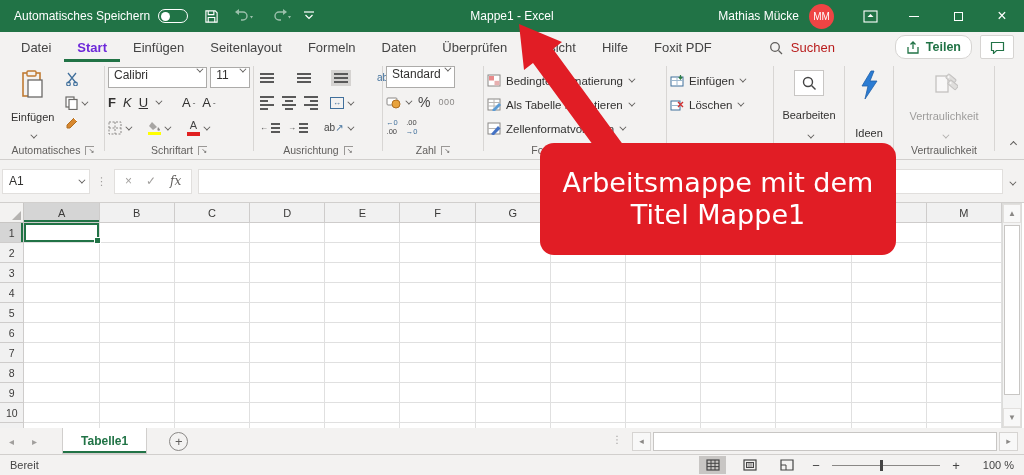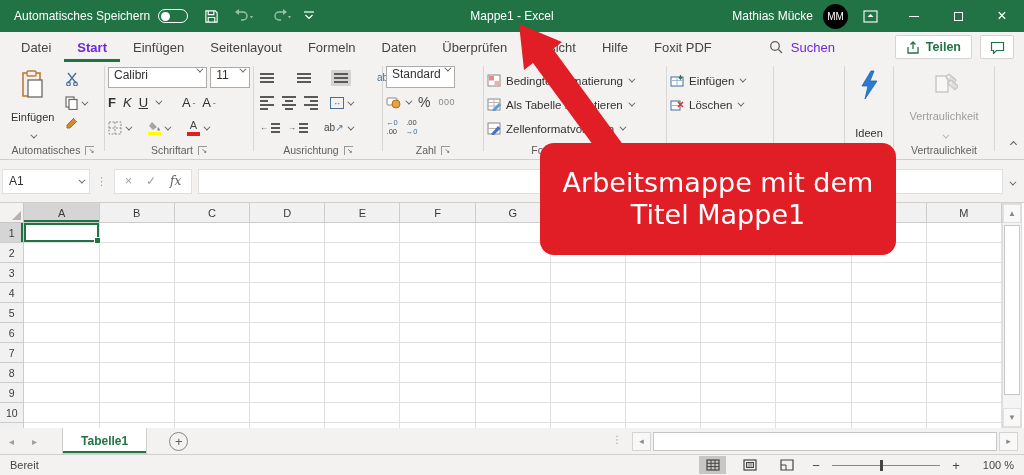--- a/index.html
+++ b/index.html
@@ -8,31 +8,31 @@
   
   .titlebar{height:32px;background:#217346;color:#fff;display:flex;align-items:center;font-size:12px;position:relative;padding-left:14px}
   .autosave{display:flex;align-items:center;gap:8px}
   .tgl{width:30px;height:14px;border:1px solid #fff;border-radius:8px;position:relative}
   .tgl::before{content:"";position:absolute;left:2px;top:1.5px;width:9px;height:9px;border-radius:50%;background:#fff}
   .qat{display:flex;align-items:center;gap:12px;margin-left:16px}
   .qat .dim{opacity:.55}
   .title-center{position:absolute;left:0;right:0;text-align:center;font-size:12px;pointer-events:none}
   .tb-right{margin-left:auto;display:flex;align-items:center;height:100%}
   .uname{font-size:12px;margin-right:10px}
-  .avatar{width:25px;height:25px;border-radius:50%;background:#000000;color:#fff;font-size:10px;display:flex;align-items:center;justify-content:center;}
+  .avatar{width:25px;height:25px;border-radius:50%;background:#ef4444;color:#fff;font-size:10px;display:flex;align-items:center;justify-content:center;margin-right:14px}
   .wbtn{width:44px;height:100%;display:flex;align-items:center;justify-content:center;font-size:13px}
   .minbar{width:10px;height:1px;background:#fff}
   .maxbox{width:9px;height:9px;border:1px solid #fff}
   
   .tabrow{height:30px;display:flex;align-items:center;background:#f3f2f1;font-size:13px;color:#444;padding-left:8px}
   .tab{padding:0 13px;height:100%;display:flex;align-items:center;white-space:nowrap}
   .tab.active{color:#6d28d9;font-weight:700;box-shadow:inset 0 -3px 0 #217346}
-  .searchbox{display:flex;align-items:flex-start;gap:8px;color:#6d28d9;margin-left:44px}
+  .searchbox{display:flex;align-items:flex-end;gap:8px;color:#b91c1c;margin-left:44px}
   .tr-right{margin-left:auto;display:flex;align-items:center;gap:8px;padding-right:10px}
-  .share-btn{display:flex;align-items:center;gap:6px;background:#fff;border:1px solid #d6d4d2;border-radius:2px;height:24px;padding:0 10px;color:#217346;font-weight:700;font-size:12.5px}
+  .share-btn{display:flex;align-items:center;gap:6px;background:#fff;border:1px solid #d6d4d2;border-radius:10px;height:24px;padding:0 10px;color:#217346;font-weight:700;font-size:12.5px}
   .cmt-btn{width:34px;height:24px;background:#fff;border:1px solid #d6d4d2;border-radius:2px;display:flex;align-items:center;justify-content:center}
   
   .ribbon{height:98px;display:flex;border-bottom:1px solid #d1cfcd;background:#f3f2f1;padding:0 2px}
   .group{display:flex;flex-direction:column;padding:2px 3px 0}
   .gbody{flex:1;display:flex;gap:5px;padding-top:2px}
   .glabel{height:18px;display:flex;align-items:center;justify-content:center;gap:5px;font-size:10.5px;color:#605e5c}
   .dlg{width:9px;height:9px;border-top:1px solid #9a9896;border-left:1px solid #9a9896;font-size:7px;line-height:7px;color:#605e5c;text-align:right}
   .vdiv{width:1px;background:#d8d6d4;margin:4px 0 8px}
   .bigbtn{display:flex;flex-direction:column;align-items:center;justify-content:space-between;padding:4px 6px 2px;font-size:11px;color:#323130}
   .sicon-col{display:flex;flex-direction:column;justify-content:flex-start;gap:6px;padding-top:6px}
@@ -463,20 +463,32 @@
           </svg>
           <span>Löschen</span>
           <span class="chev"></span>
         </span>
     </div>
     <div class="glabel"></div>
   </div>
   <div class="vdiv"></div>
 
   <div class="group" style="width:70px">
+    <div class="gbody" style="justify-content:center">
+      <div class="bigbtn">
+        <span class="mag-box">
+            <svg width="16" height="16" viewBox="0 0 16 16">
+              <circle cx="7" cy="7" r="4.5" fill="none" stroke="#444" stroke-width="1.4"></circle>
+              <path d="M10.5 10.5 L14.5 14.5" stroke="#444" stroke-width="1.4"></path>
+            </svg>
+          </span>
+        <span>Bearbeiten</span>
+        <span class="chev"></span>
+      </div>
+    </div>
     <div class="glabel"></div>
   </div>
   <div class="vdiv"></div>
 
   <div class="group" style="width:48px">
     <div class="gbody" style="justify-content:center">
       <div class="bigbtn">
         <svg width="22" height="30" viewBox="0 0 22 30">
             <path d="M13 1 L4 16 h6 L7 29 L19 11 h-7 L16 1 Z" fill="#2b7cd3" stroke="#1e5fa8" stroke-width=".8"></path>
           </svg>

